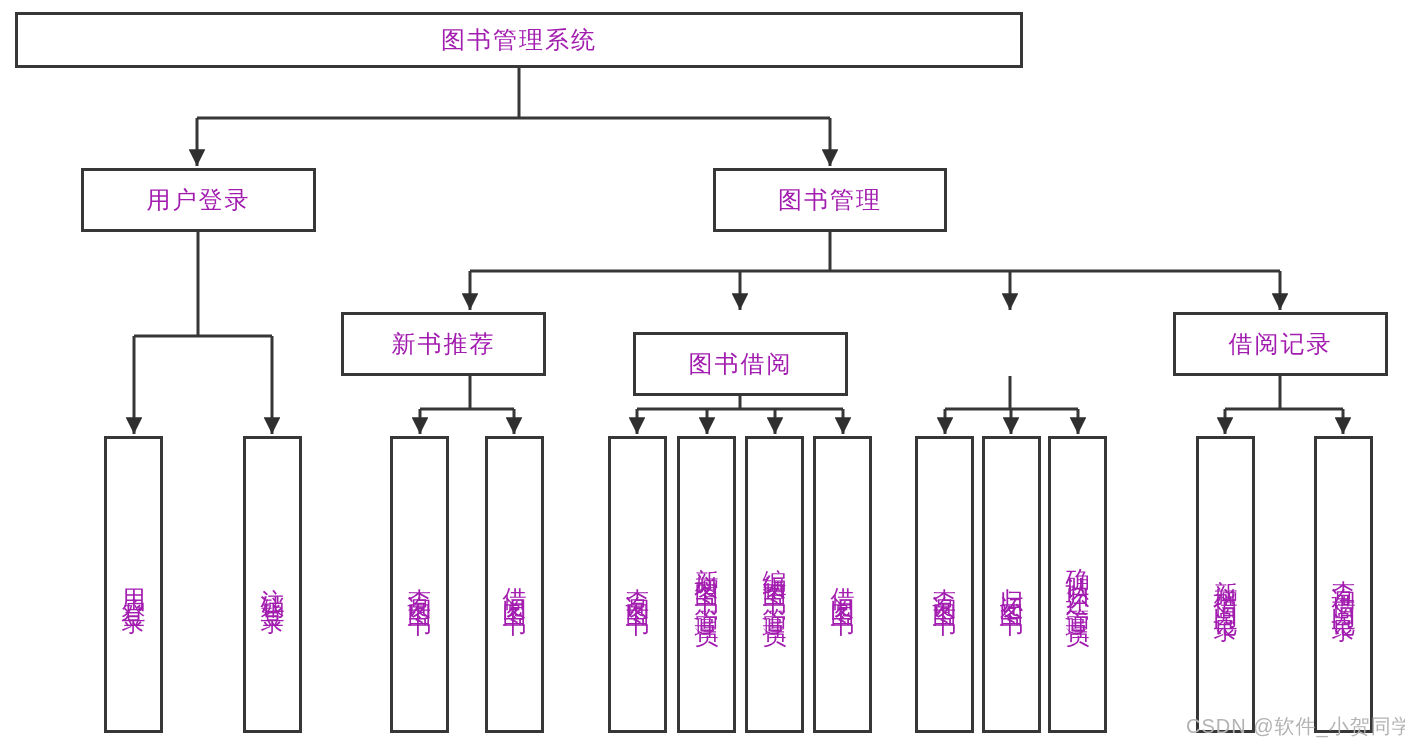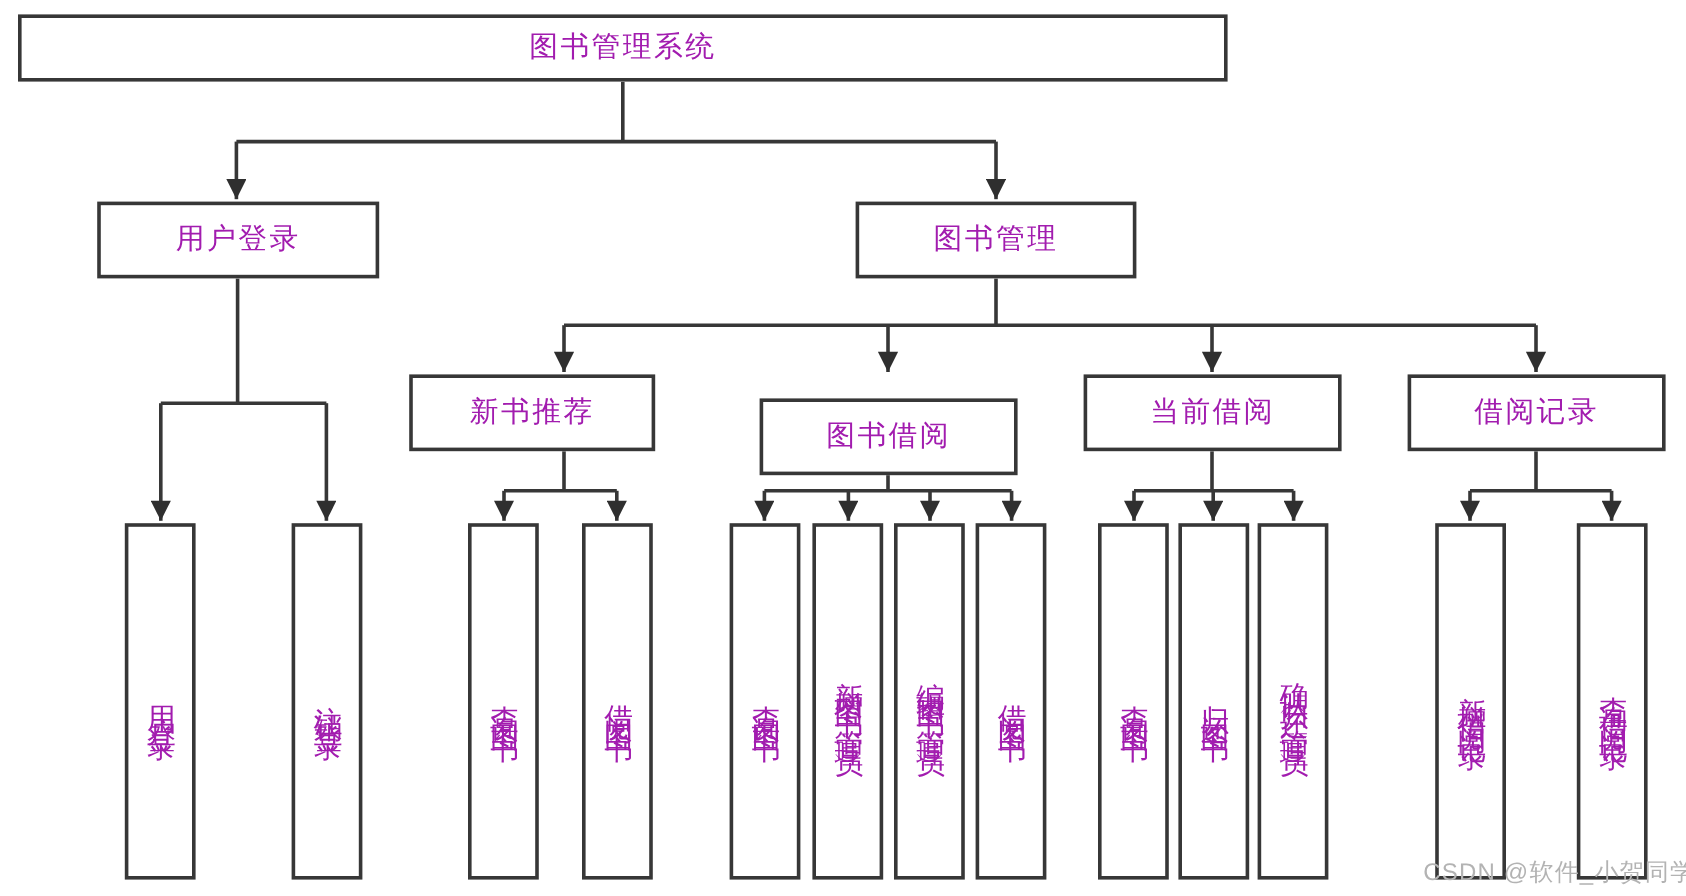--- a/index.html
+++ b/index.html
@@ -121,21 +121,20 @@
     </g>
   </svg>
 
   <div class="node" style="left:15px; top:12px; width:1008px; height:56px;">图书管理系统</div>
 
   <div class="node" style="left:81px; top:168px; width:235px; height:64px;">用户登录</div>
   <div class="node" style="left:713px; top:168px; width:234px; height:64px;">图书管理</div>
 
   <div class="node" style="left:341px; top:312px; width:205px; height:64px;">新书推荐</div>
   <div class="node" style="left:633px; top:312px; width:215px; height:64px;margin-top:20px;">图书借阅</div>
-  <div class="node" style="left:903px; top:312px; width:215px; height:64px;">当前借阅</div>
   <div class="node" style="left:1173px; top:312px; width:215px; height:64px;">借阅记录</div>
 
   <div class="node leaf" style="left:104px; top:436px; width:59px; height:297px;">用户登录</div>
   <div class="node leaf" style="left:243px; top:436px; width:59px; height:297px;">注销登录</div>
 
   <div class="node leaf" style="left:390px; top:436px; width:59px; height:297px;">查询图书</div>
   <div class="node leaf" style="left:485px; top:436px; width:59px; height:297px;">借阅图书</div>
 
   <div class="node leaf" style="left:608px; top:436px; width:59px; height:297px;">查询图书</div>
   <div class="node leaf" style="left:677px; top:436px; width:59px; height:297px;">新增图书（管理员）</div>

